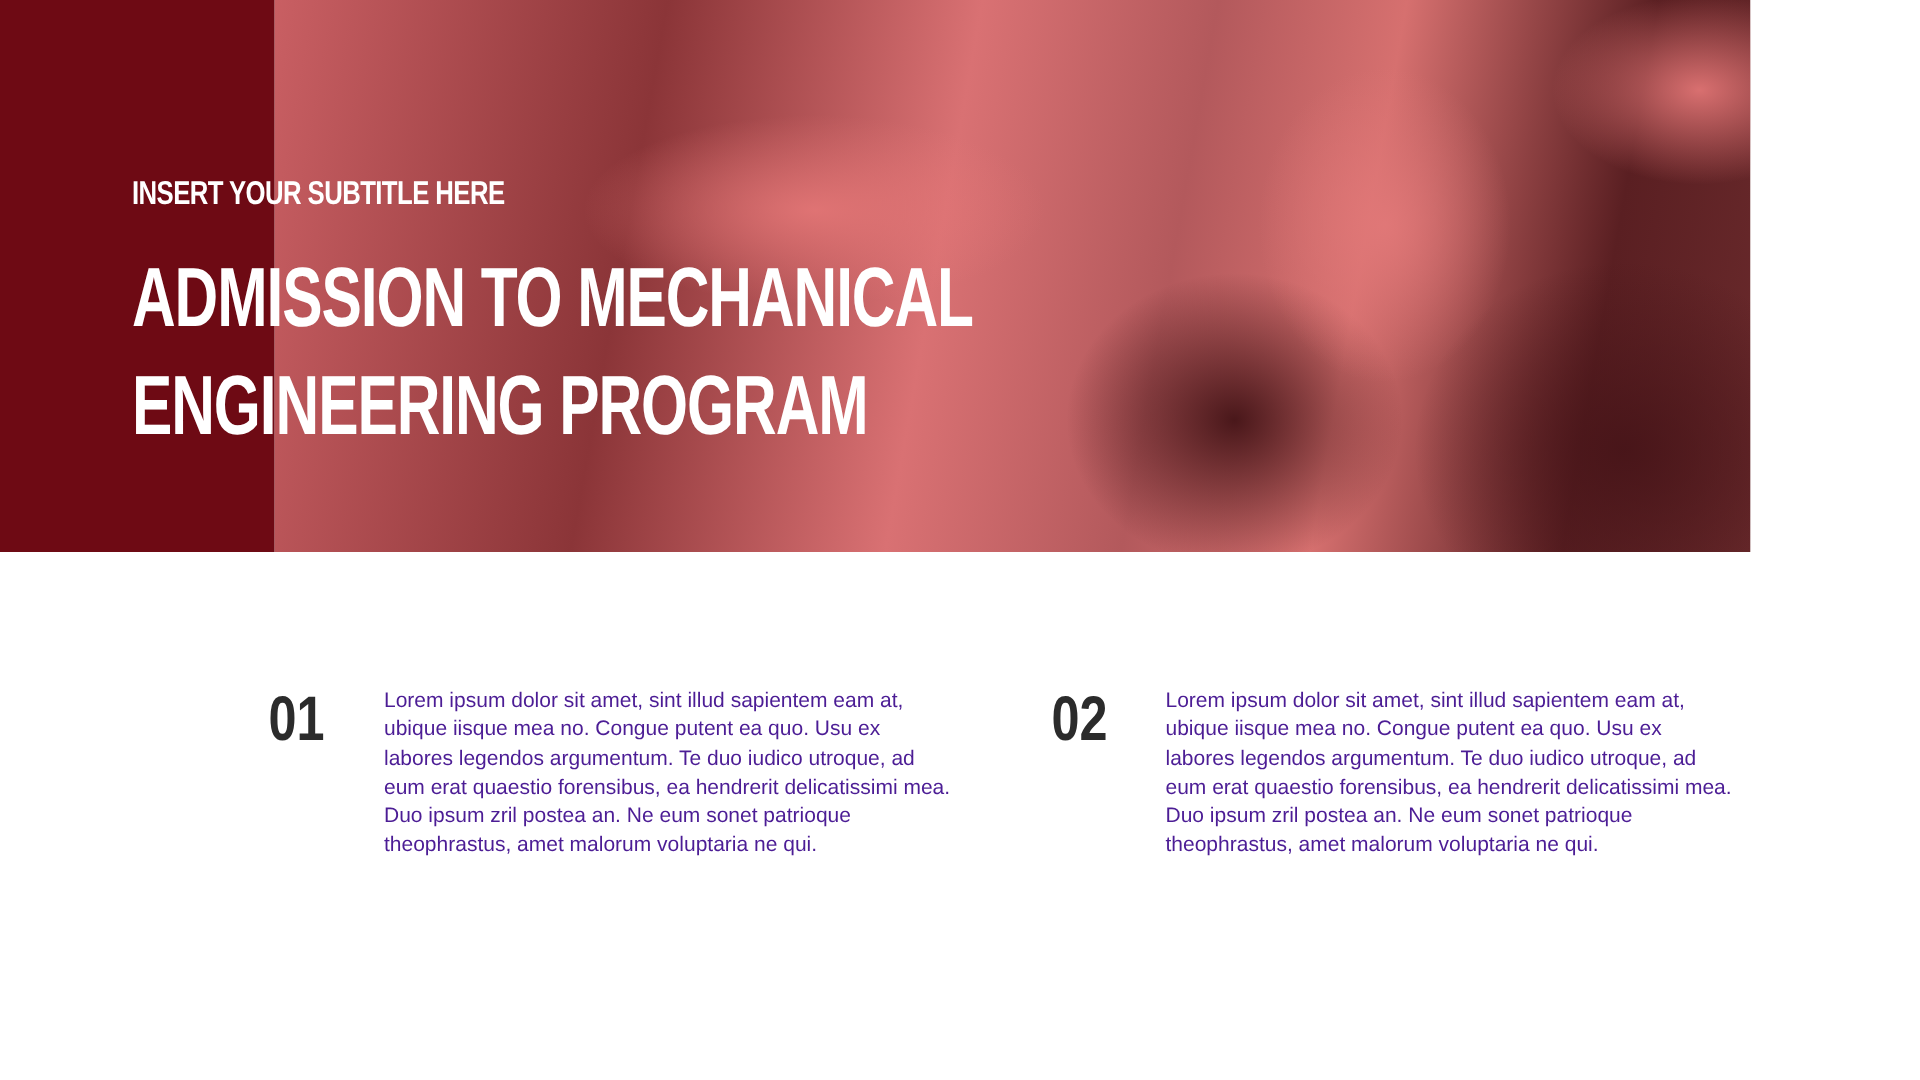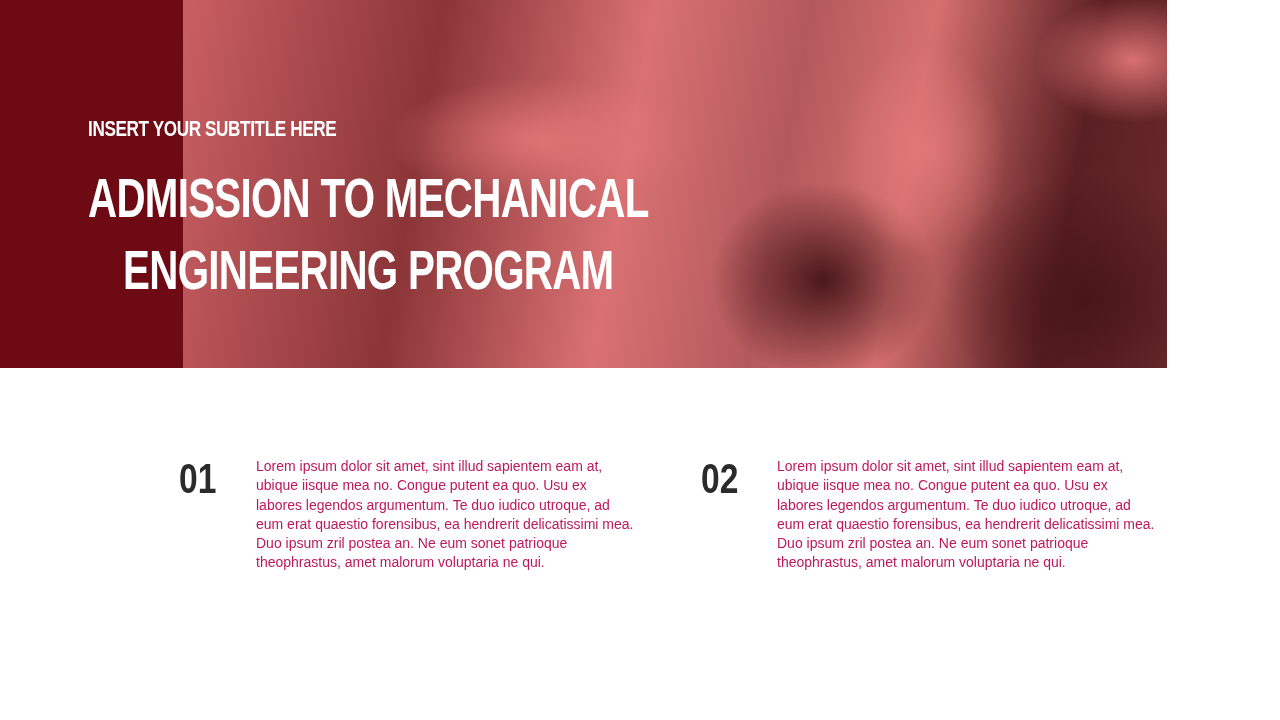--- a/index.html
+++ b/index.html
@@ -1,32 +1,32 @@
 <!DOCTYPE html>
 <html><head>
 <meta charset="utf-8">
 <style>
   html, body { margin:0; padding:0; }
   body { width:1280px; height:720px; background:#ffffff; position:relative; overflow:hidden; font-family:"Liberation Sans", sans-serif; }
-  .hero { position:absolute; left:0; top:0; width:1167px; height:368px; overflow:hidden;text-align:center; }
+  .hero { position:absolute; left:0; top:0; width:1167px; height:368px; overflow:hidden; }
   .photo { position:absolute; left:183px; top:0; width:984px; height:368px;
     background:
       radial-gradient(ellipse 120px 150px at 740px 150px, rgba(225,120,120,0.95), transparent 70%) ,
       radial-gradient(ellipse 140px 90px at 950px 60px, rgba(230,120,120,0.9), transparent 70%),
       radial-gradient(ellipse 220px 90px at 360px 140px, rgba(230,120,120,0.85), transparent 70%),
       radial-gradient(ellipse 160px 140px at 640px 280px, rgba(60,15,18,0.9), transparent 70%),
       radial-gradient(ellipse 200px 180px at 900px 300px, rgba(70,20,24,0.9), transparent 70%),
       linear-gradient(100deg, #c95f63 0%, #8b3538 25%, #d97173 45%, #b3595c 60%, #d6706f 72%, #5a1f22 88%, #6a2a2c 100%);
   }
   .left-band { position:absolute; left:0; top:0; width:183px; height:368px; background:#6e0a14; }
   .subtitle { position:absolute; left:88px; top:116px; color:#ffffff; font-family:"Liberation Sans Narrow","Liberation Sans", sans-serif; font-weight:700; font-size:22px; letter-spacing:-0.5px; transform:scaleX(0.78); transform-origin:left top; white-space:nowrap; }
   .title { position:absolute; left:88px; top:162px; color:#ffffff; font-weight:700; font-size:56px; line-height:72px; letter-spacing:-1px; transform:scaleX(0.72); transform-origin:left top; white-space:nowrap; }
   .block { position:absolute; top:455px; }
   .num { position:absolute; top:0; color:#2b2b2b; font-weight:700; font-size:42px; transform:scaleX(0.8); transform-origin:left top; }
-  .text { position:absolute; top:2px; width:380px; color:#be185d; font-size:14px; line-height:19.3px; }
+  .text { position:absolute; top:2px; width:380px; color:#4c1d95; font-size:14px; line-height:19.3px; }
 </style>
 </head>
 <body>
 
 <div class="hero">
   <div class="photo"></div>
   <div class="left-band"></div>
   <div class="subtitle">INSERT YOUR SUBTITLE HERE</div>
   <div class="title">
     <div>ADMISSION TO MECHANICAL</div>

